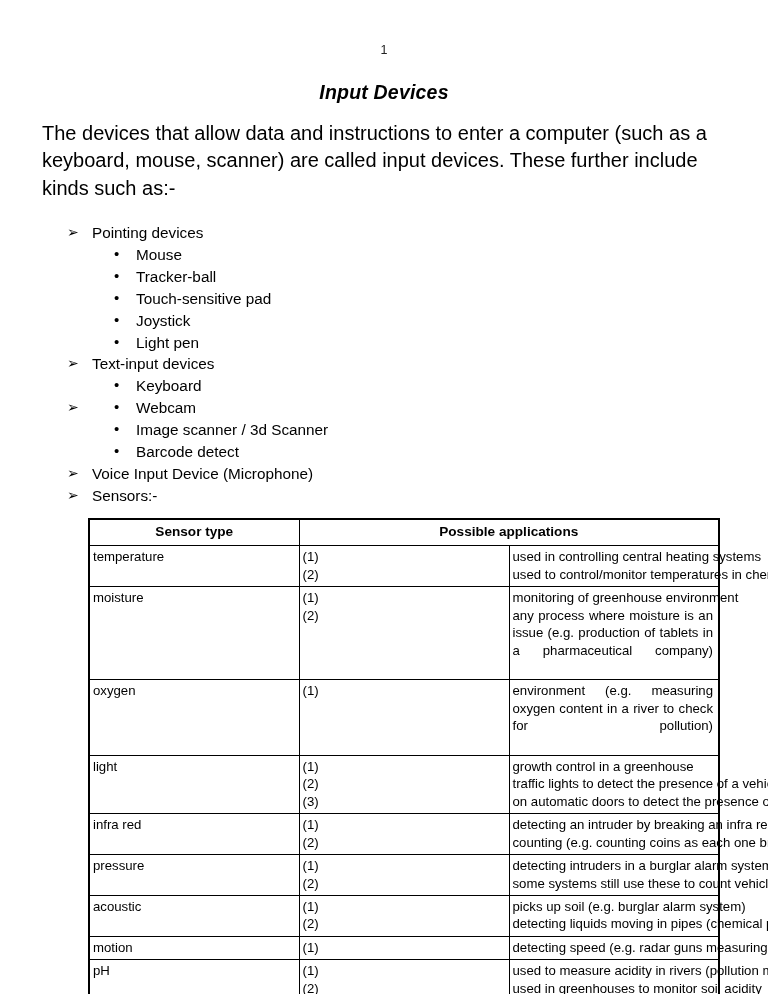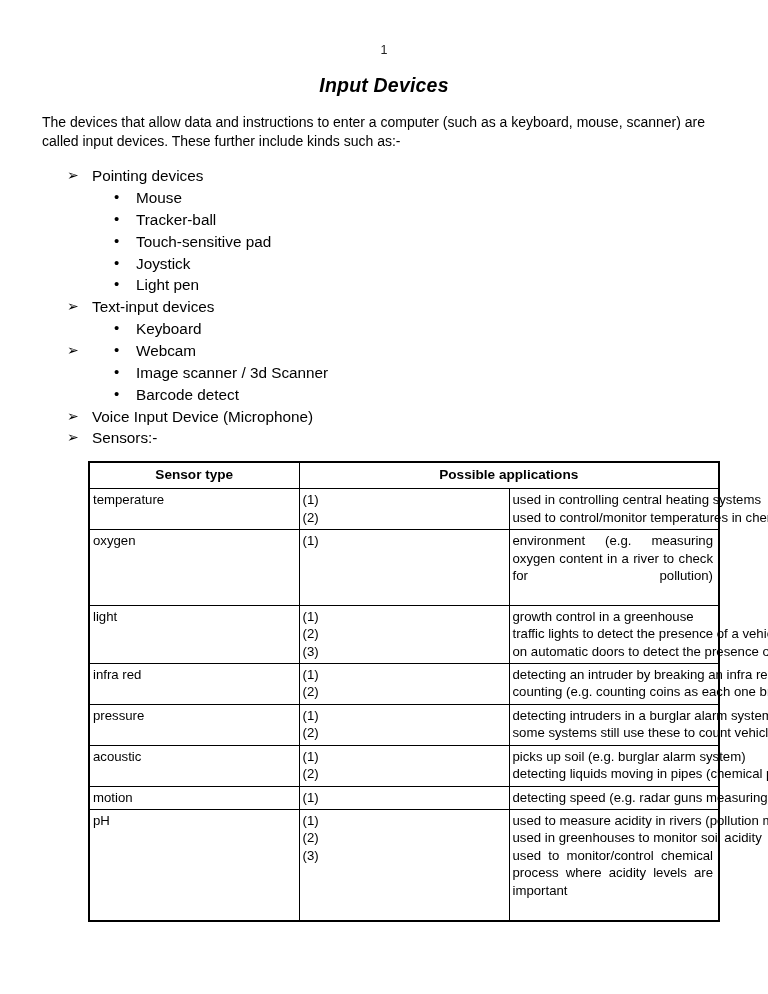--- a/index.html
+++ b/index.html
@@ -28,25 +28,25 @@
     font-size: 12.5px;
     line-height: 1;
     padding-top: 44px;
     color: #222;
   }
   .doc-title {
     text-align: center;
     font-size: 19.5px;
     font-weight: bold;
     font-style: italic;
-    margin-top: 17px;
+    margin-top: 24px;
     letter-spacing: 0.2px;
   }
   .intro {
-    font-size: 14px;
+    font-size: 20px;
     line-height: 1.38;
     margin-top: 16px;
     text-align: left;
   }
   ul.lvl1 {
     list-style: none;
     margin: 6px 0 0 0;
     padding: 0;
   }
   ul.lvl1 > li.arrow-item {
@@ -189,20 +189,31 @@
             <td class="num-col">
               <span class="num-line">(1)</span>
               <span class="num-line">(2)</span>
             </td>
             <td class="app-col">
               <span class="app-line">used in controlling central heating systems</span>
               <span class="app-line">used to control/monitor temperatures in chemical processes</span>
             </td>
           </tr>
           <tr>
+            <td class="sensor-name">moisture</td>
+            <td class="num-col">
+              <span class="num-line">(1)</span>
+              <span class="num-line">(2)</span>
+            </td>
+            <td class="app-col">
+              <span class="app-line">monitoring of greenhouse environment</span>
+              <span class="app-just">any process where moisture is an issue (e.g. production of tablets in a pharmaceutical company)</span>
+            </td>
+          </tr>
+          <tr>
             <td class="sensor-name">oxygen</td>
             <td class="num-col">
               <span class="num-line">(1)</span>
             </td>
             <td class="app-col">
               <span class="app-just">environment (e.g. measuring oxygen content in a river to check for pollution)</span>
             </td>
           </tr>
           <tr>
             <td class="sensor-name">light</td>

